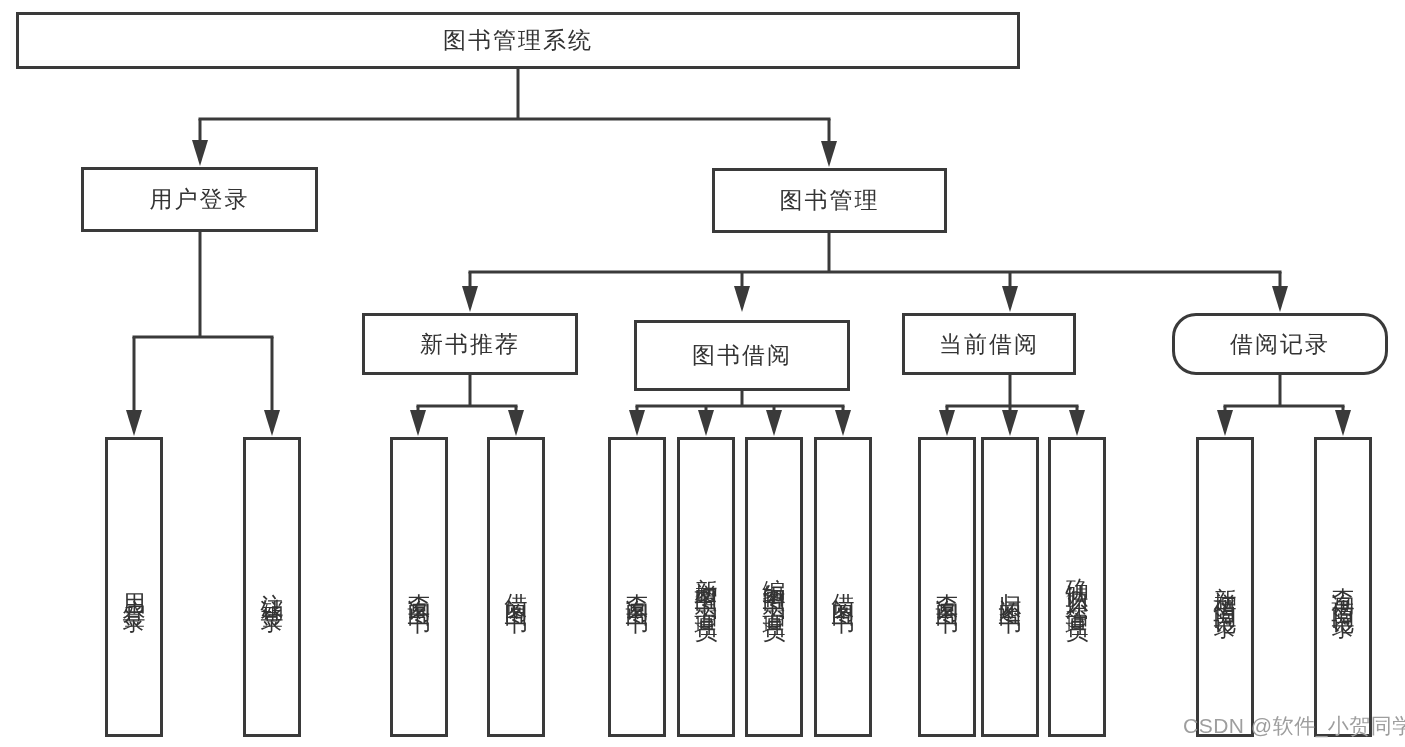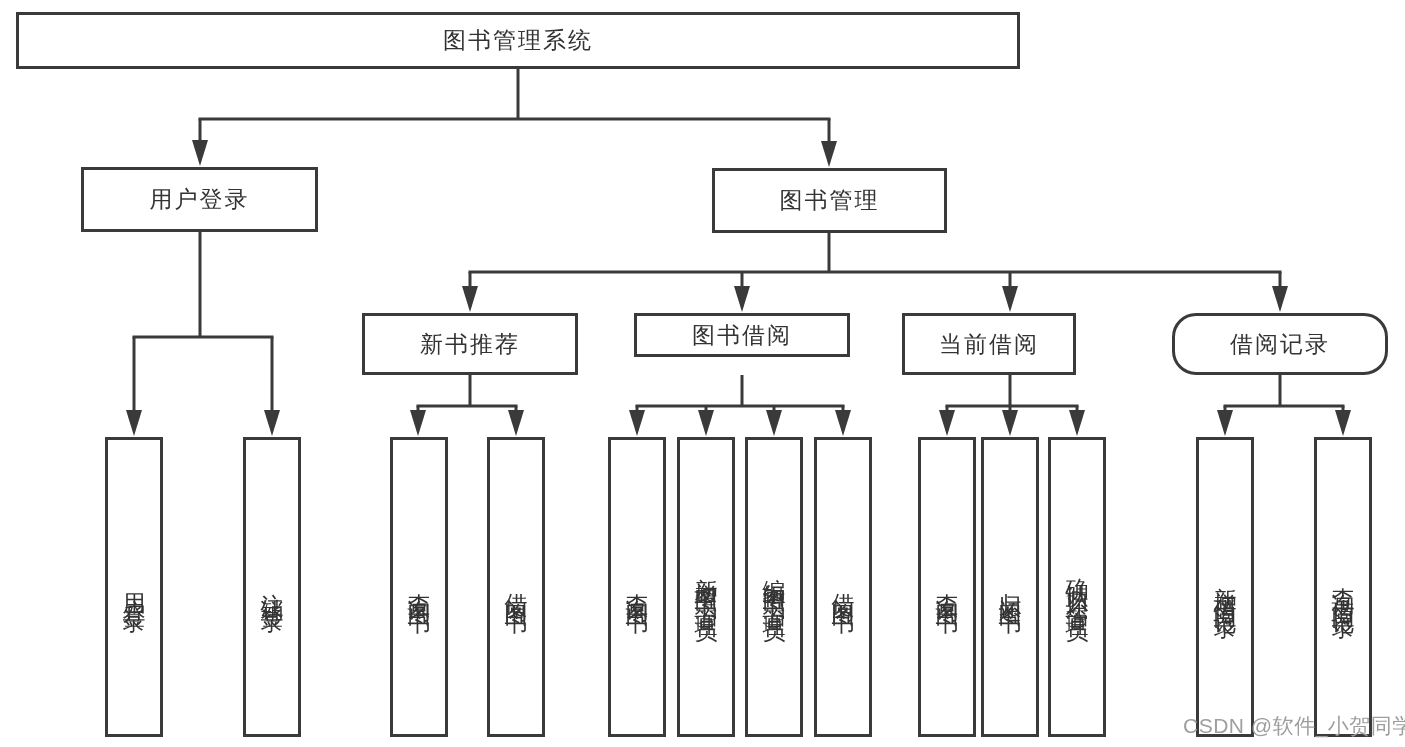--- a/index.html
+++ b/index.html
@@ -83,21 +83,21 @@
     <line x1="1343" y1="406" x2="1343" y2="414"></line>
     <polygon points="1335,410 1351,410 1343,436"></polygon>
   </svg>
 
   <div class="node h-node" style="left:16px;top:12px;width:1004px;height:57px;">图书管理系统</div>
 
   <div class="node h-node" style="left:81px;top:167px;width:237px;height:65px;">用户登录</div>
   <div class="node h-node" style="left:362px;top:313px;width:216px;height:62px;">新书推荐</div>
 
   <div class="node h-node" style="left:712px;top:168px;width:235px;height:65px;">图书管理</div>
-  <div class="node h-node" style="left:634px;top:313px;width:216px;height:44px;font-family:Liberation Mono, monospace;">图书借阅</div>
+  <div class="node h-node" style="left:634px;top:320px;width:216px;height:71px;font-family:Liberation Mono, monospace;">图书借阅</div>
   <div class="node h-node" style="left:902px;top:313px;width:174px;height:62px;">当前借阅</div>
   <div class="node h-node" style="left:1172px;top:313px;width:216px;height:62px;border-radius:24px;">借阅记录</div>
 
   <div class="node v-node" style="left:105px;top:437px;width:58px;height:300px;">用户登录</div>
   <div class="node v-node" style="left:243px;top:437px;width:58px;height:300px;">注销登录</div>
 
   <div class="node v-node" style="left:390px;top:437px;width:58px;height:300px;">查询图书</div>
   <div class="node v-node" style="left:487px;top:437px;width:58px;height:300px;">借阅图书</div>
 
   <div class="node v-node" style="left:608px;top:437px;width:58px;height:300px;">查询图书</div>

